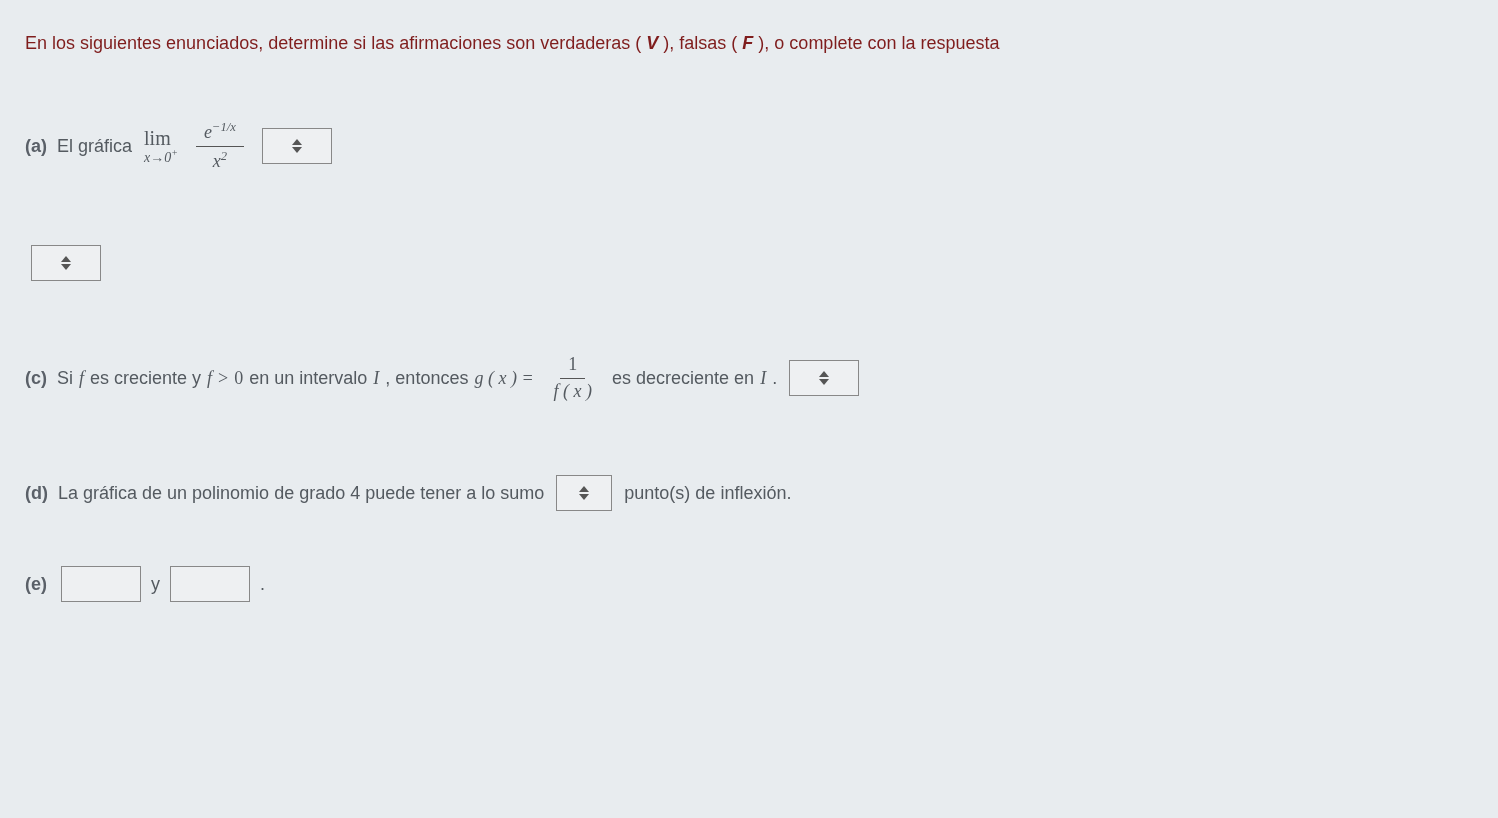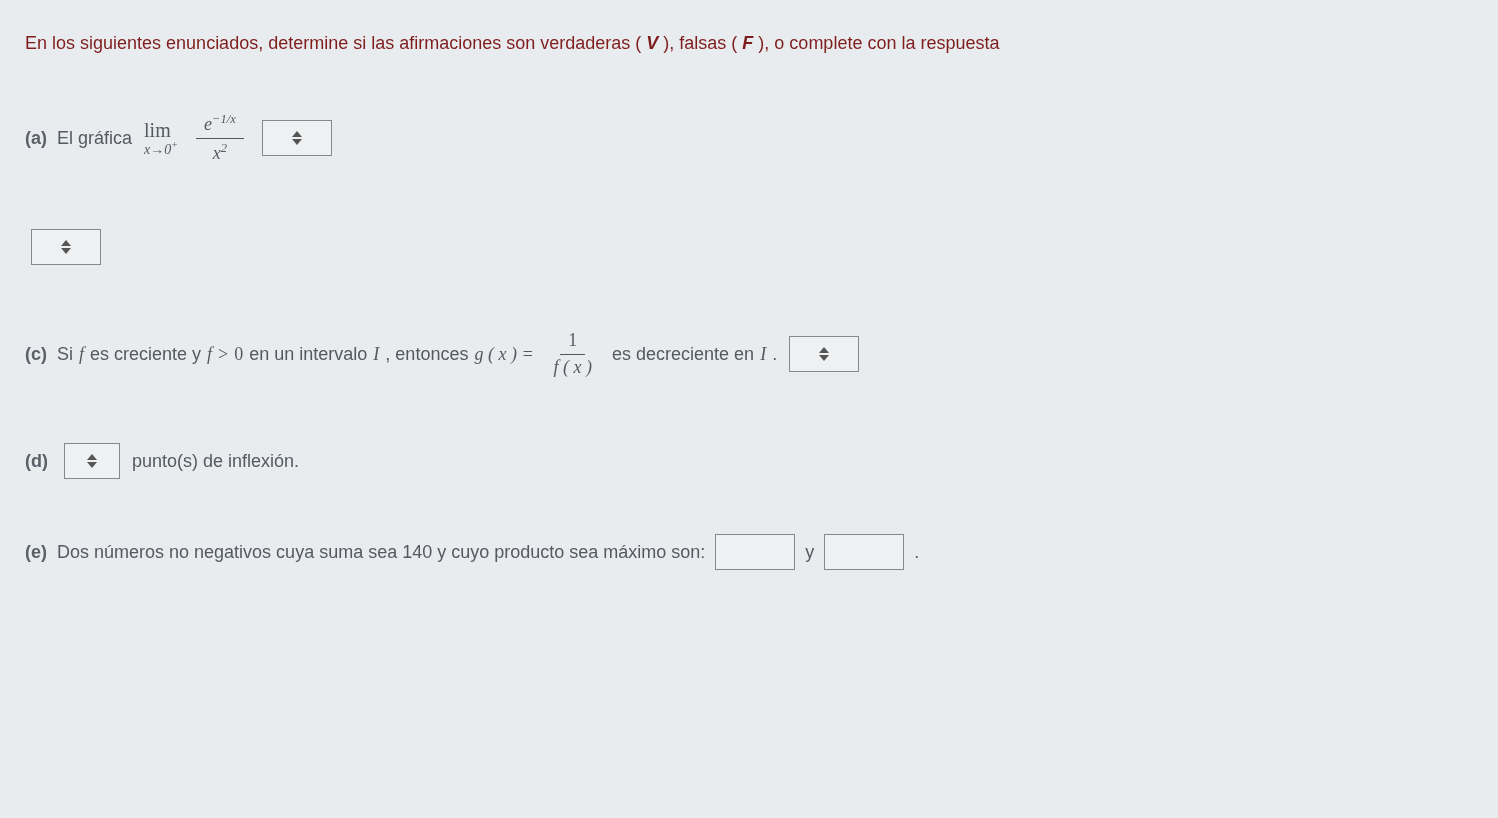--- a/index.html
+++ b/index.html
@@ -63,21 +63,21 @@
     .limit-bot {
       font-family: 'Cambria Math', serif;
       font-size: 14px;
       font-style: italic;
     }
     .frac {
       display: inline-flex;
       flex-direction: column;
       align-items: center;
       vertical-align: middle;
-      margin: 8px 6px;
+      margin: 16px 6px;
       line-height: 1.2;
     }
     .frac-num {
       font-family: 'Cambria Math', serif;
       border-bottom: 1.5px solid #555;
       padding: 2px 8px;
       font-style: italic;
     }
     .frac-den {
       font-family: 'Cambria Math', serif;
@@ -198,29 +198,29 @@
   <span class="dropdown">
     <span class="dropdown-icon">
       <span class="tri-up"></span>
         <span class="tri-down"></span>
     </span>
   </span>
 </div>
 
 <div class="question">
   <span class="label">(d)</span>
+  <span> La gráfica de un polinomio de grado 4 puede tener a lo sumo</span>
   <span class="dropdown dropdown-sm">
     <span class="dropdown-icon">
       <span class="tri-up"></span>
         <span class="tri-down"></span>
     </span>
   </span>
   <span>punto(s) de inflexión.</span>
 </div>
 
 <div class="question">
   <span class="label">(e)</span>
-  <span> Dos números no negativos cuya suma sea 140 y cuyo producto sea máximo son:</span>
   <span class="input-box"></span>
   <span>y</span>
   <span class="input-box"></span>
   <span>.</span>
 </div>
 
 </body></html>

